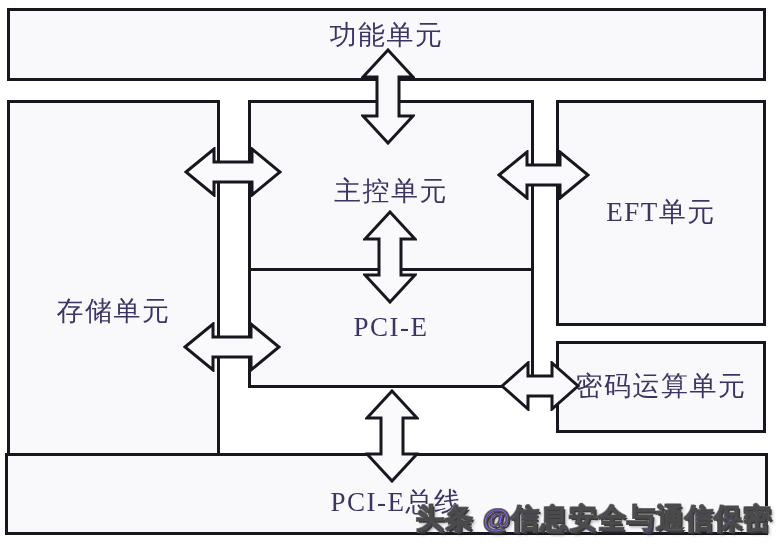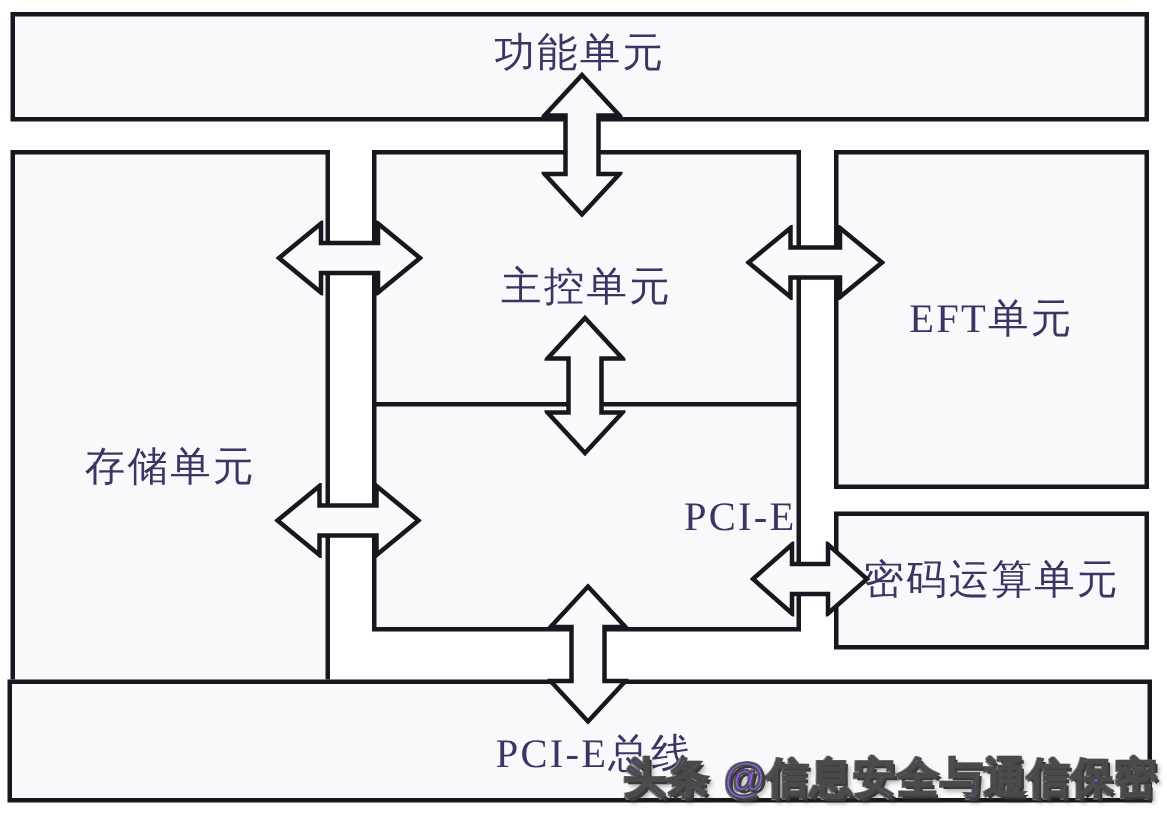--- a/index.html
+++ b/index.html
@@ -44,21 +44,21 @@
     stroke: #17171f;
     stroke-width: 3;
     stroke-linejoin: miter;
   }
   
   .box-functional { left: 7px;   top: 8px;   width: 759px; height: 73px;  }
   .box-functional .label { position: relative; top: -9px; }
   .box-storage    { left: 7px;   top: 100px; width: 213px; height: 424px; }
   .box-main       { left: 248px; top: 100px; width: 286px; height: 184px; }
   .box-eft        { left: 556px; top: 100px; width: 210px; height: 226px; }
-  .box-pcie      { left: 248px; top: 268px; width: 286px; height: 153px; justify-content: flex-end; }
+  .box-pcie      { left: 248px; top: 268px; width: 286px; height: 120px; }
   .box-crypto     { left: 556px; top: 341px; width: 210px; height: 92px;  }
   .box-bus        { left: 5px;   top: 453px; width: 763px; height: 82px;  }
   .box-bus .label { position: relative; top: 9px; left: 10px; }
   
   .arrow-func-main    { left: 361px; top: 48px;  }
   .arrow-main-pcie    { left: 363px; top: 210px; }
   .arrow-pcie-bus     { left: 365px; top: 389px; }
   .arrow-storage-main { left: 184px; top: 147px; }
   .arrow-storage-pcie { left: 183px; top: 322px; }
   .arrow-main-eft     { left: 497px; top: 150px; }

